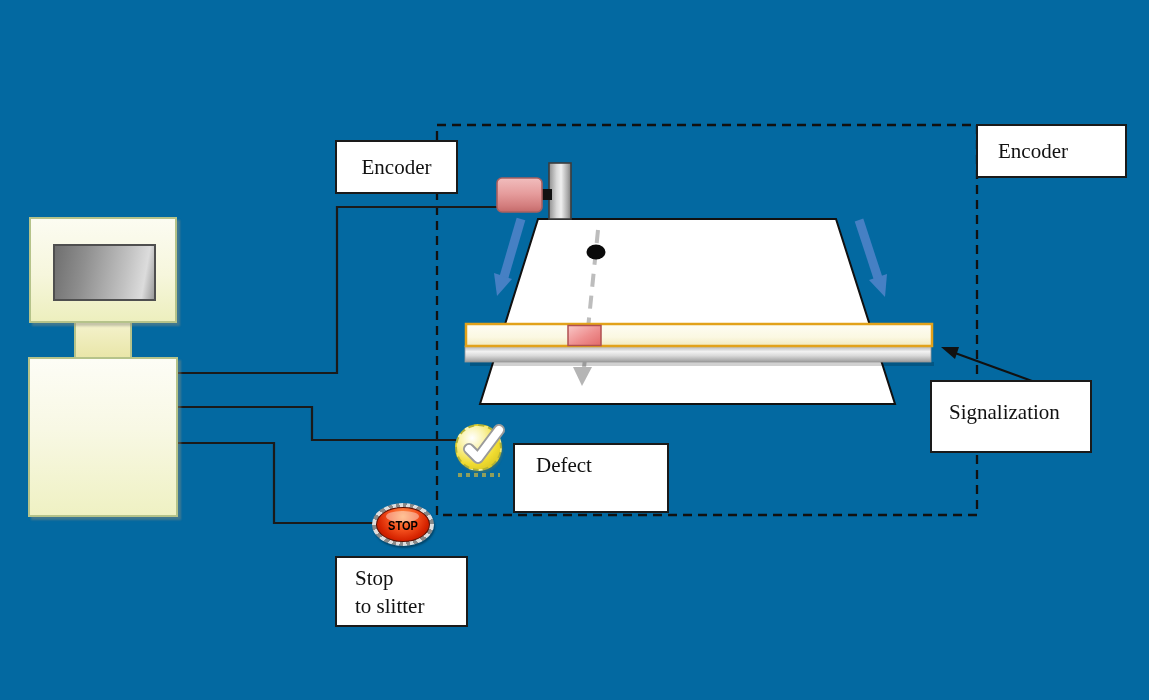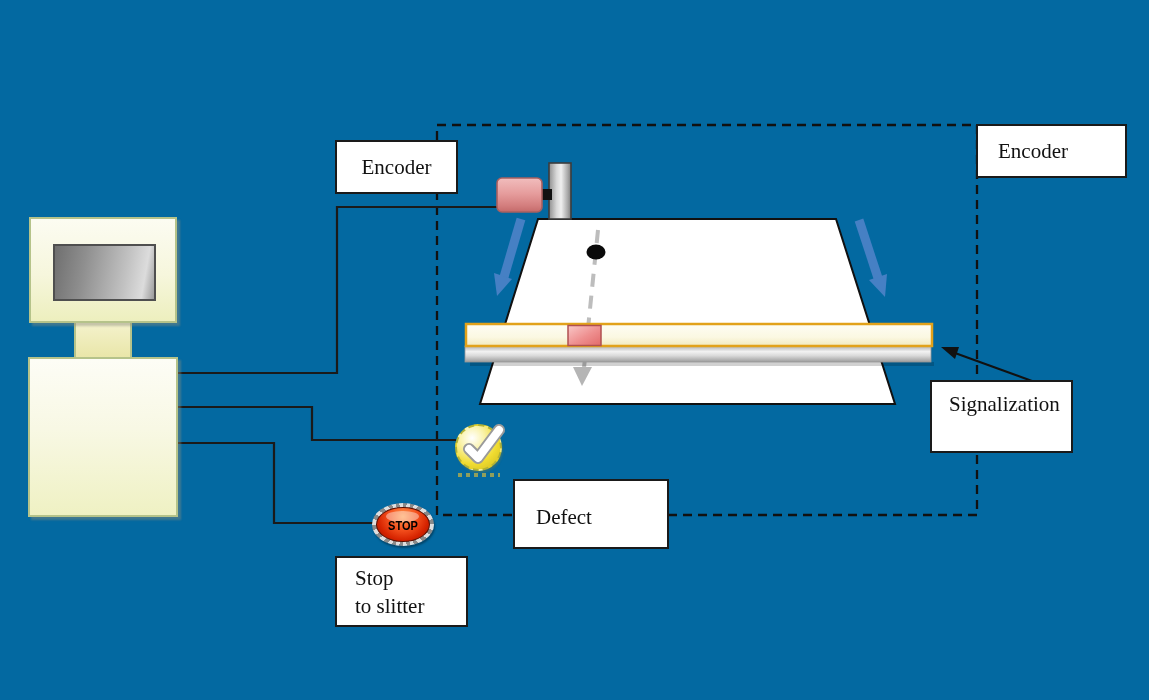--- a/index.html
+++ b/index.html
@@ -20,22 +20,22 @@
   .pc-tower{left:28px;top:357px;width:150px;height:160px;z-index:3;
       background:linear-gradient(180deg,#fdfdf6 0%,#f8f8e4 45%,#eff1c3 100%);
       box-shadow:3px 3px 2px rgba(140,140,125,.45);}
 
   
   .lbox{position:absolute;box-sizing:border-box;background:#ffffff;border:2px solid #1a1a1a;
         color:#111;font-size:21px;line-height:28px;z-index:4;}
   .lbox .ln{display:block;}
   .box-encoder{left:335px;top:140px;width:123px;height:54px;display:flex;align-items:center;justify-content:center;}
   .box-slitter{left:976px;top:124px;width:151px;height:54px;display:flex;align-items:center;padding-left:20px;}
-  .box-signal{left:930px;top:380px;width:143px;height:73px;padding:8px 0 0 17px;}
-  .box-defect{left:513px;top:443px;width:156px;height:70px;padding:22px 0 0 21px;margin-top:36px;}
+  .box-signal{left:930px;top:380px;width:162px;height:73px;padding:16px 0 0 17px;}
+  .box-defect{left:513px;top:443px;width:156px;height:70px;padding:6px 0 0 21px;}
   .box-stop{left:335px;top:556px;width:133px;height:71px;padding:6px 0 0 18px;}
 
   
   .check-icon{position:absolute;left:455px;top:424px;width:47px;height:47px;z-index:5;
       border-radius:50%;border:2px dashed #b2b236;box-sizing:border-box;
       background:radial-gradient(circle at 35% 28%,#ffffff 0%,#faf3ae 28%,#f0dc30 62%,#cdb91e 100%);
       box-shadow:1px 2px 2px rgba(120,120,60,.35);}
   .check-icon svg{position:absolute;left:2px;top:-4px;overflow:visible;}
   .check-scribble{position:absolute;left:458px;top:473px;width:42px;height:4px;z-index:5;
       background:repeating-linear-gradient(90deg,#a8a850 0 4px,transparent 4px 8px);opacity:.85;}

